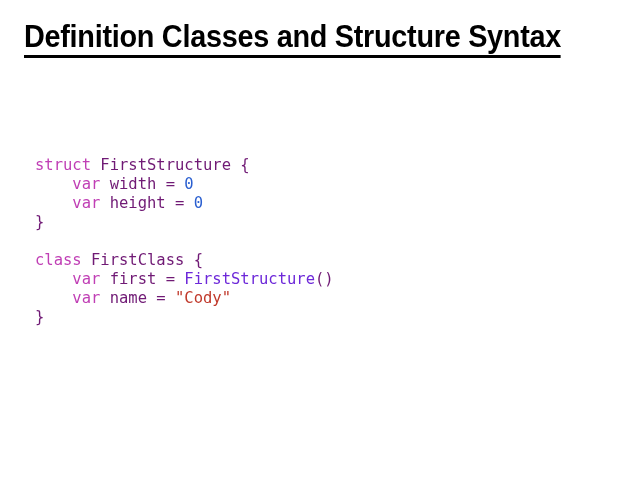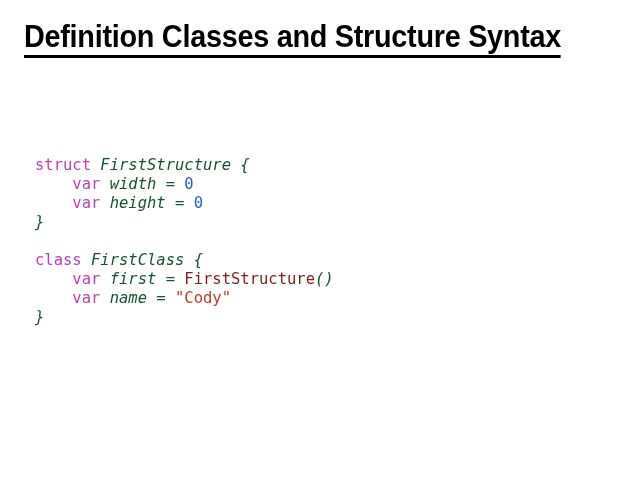--- a/index.html
+++ b/index.html
@@ -57,23 +57,23 @@
   }
   .code-line {
     white-space: pre;
     height: 19px;
   }
   .code-line.blank {
     height: 19px;
   }
 
   .tok-keyword { color: #c03fb5; text-align: right; }
-  .tok-plain   { color: #14532d; font-style: italic; }
+  .tok-plain   { color: #701a75; }
   .tok-number  { color: #2a5fd0; }
-  .tok-type    { color: #7f1d1d; }
+  .tok-type    { color: #6d28d9; }
   .tok-string  { color: #c0392b; }
 </style>
 </head>
 <body>
 
 <div id="slide">
 
   <div id="slide-title">Definition Classes and Structure Syntax</div>
 
   <div id="code-block"><div class="code-line"><span class="tok-keyword">struct</span><span class="tok-plain"> FirstStructure {</span></div><div class="code-line"><span class="tok-plain">    </span><span class="tok-keyword">var</span><span class="tok-plain"> width = </span><span class="tok-number">0</span></div><div class="code-line"><span class="tok-plain">    </span><span class="tok-keyword">var</span><span class="tok-plain"> height = </span><span class="tok-number">0</span></div><div class="code-line"><span class="tok-plain">}</span></div><div class="code-line blank">&nbsp;</div><div class="code-line"><span class="tok-keyword">class</span><span class="tok-plain"> FirstClass {</span></div><div class="code-line"><span class="tok-plain">    </span><span class="tok-keyword">var</span><span class="tok-plain"> first = </span><span class="tok-type">FirstStructure</span><span class="tok-plain">()</span></div><div class="code-line"><span class="tok-plain">    </span><span class="tok-keyword">var</span><span class="tok-plain"> name = </span><span class="tok-string">"Cody"</span></div><div class="code-line"><span class="tok-plain">}</span></div></div>

